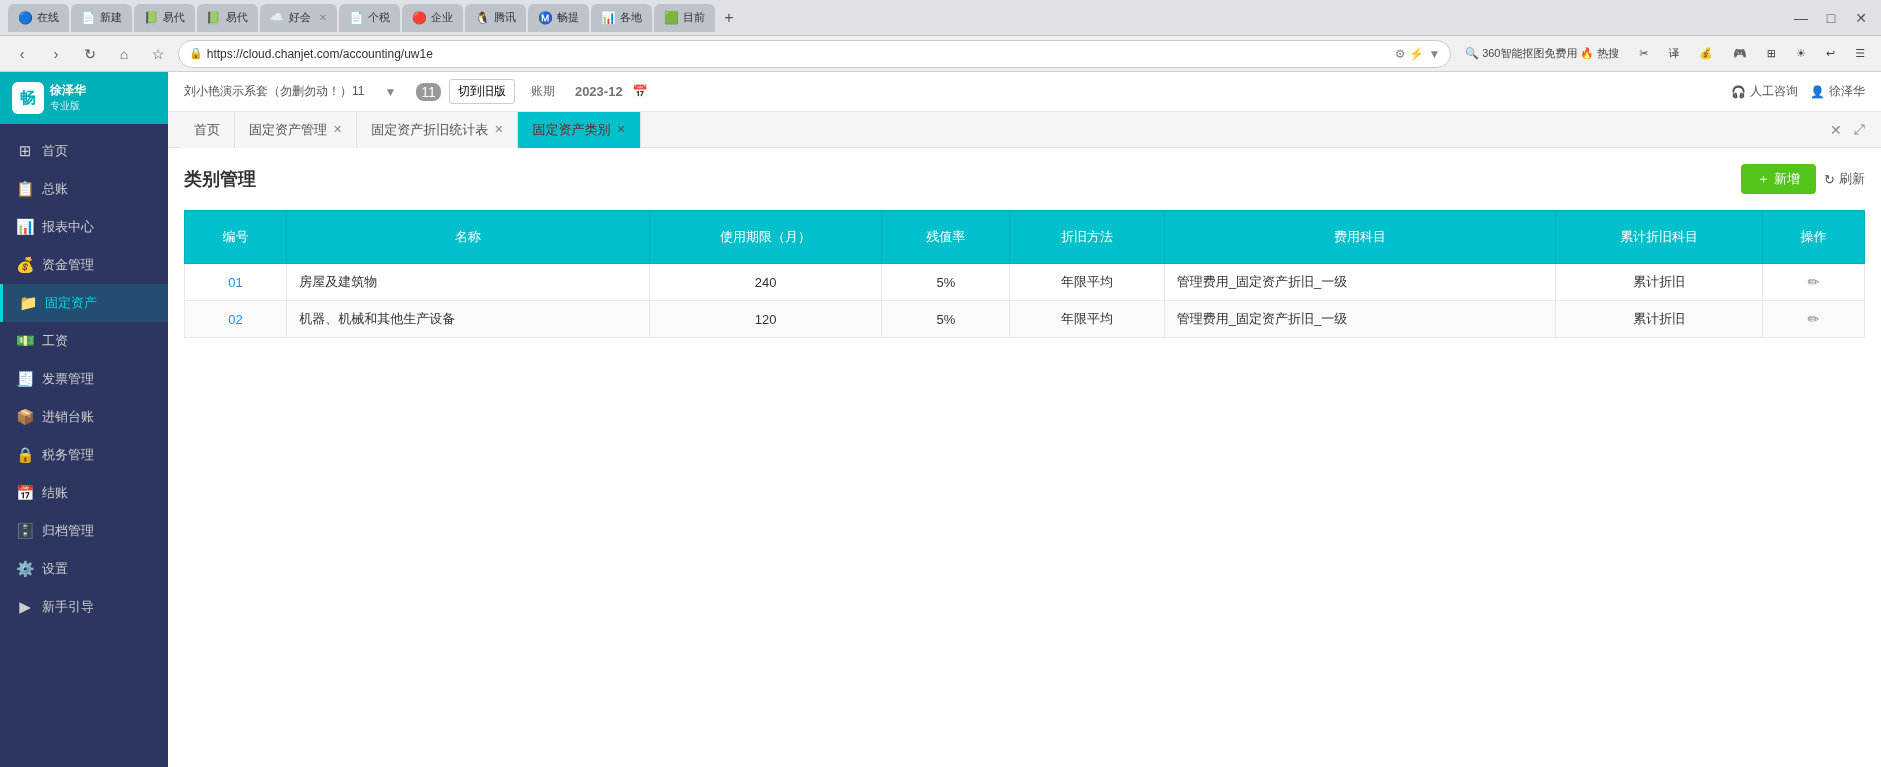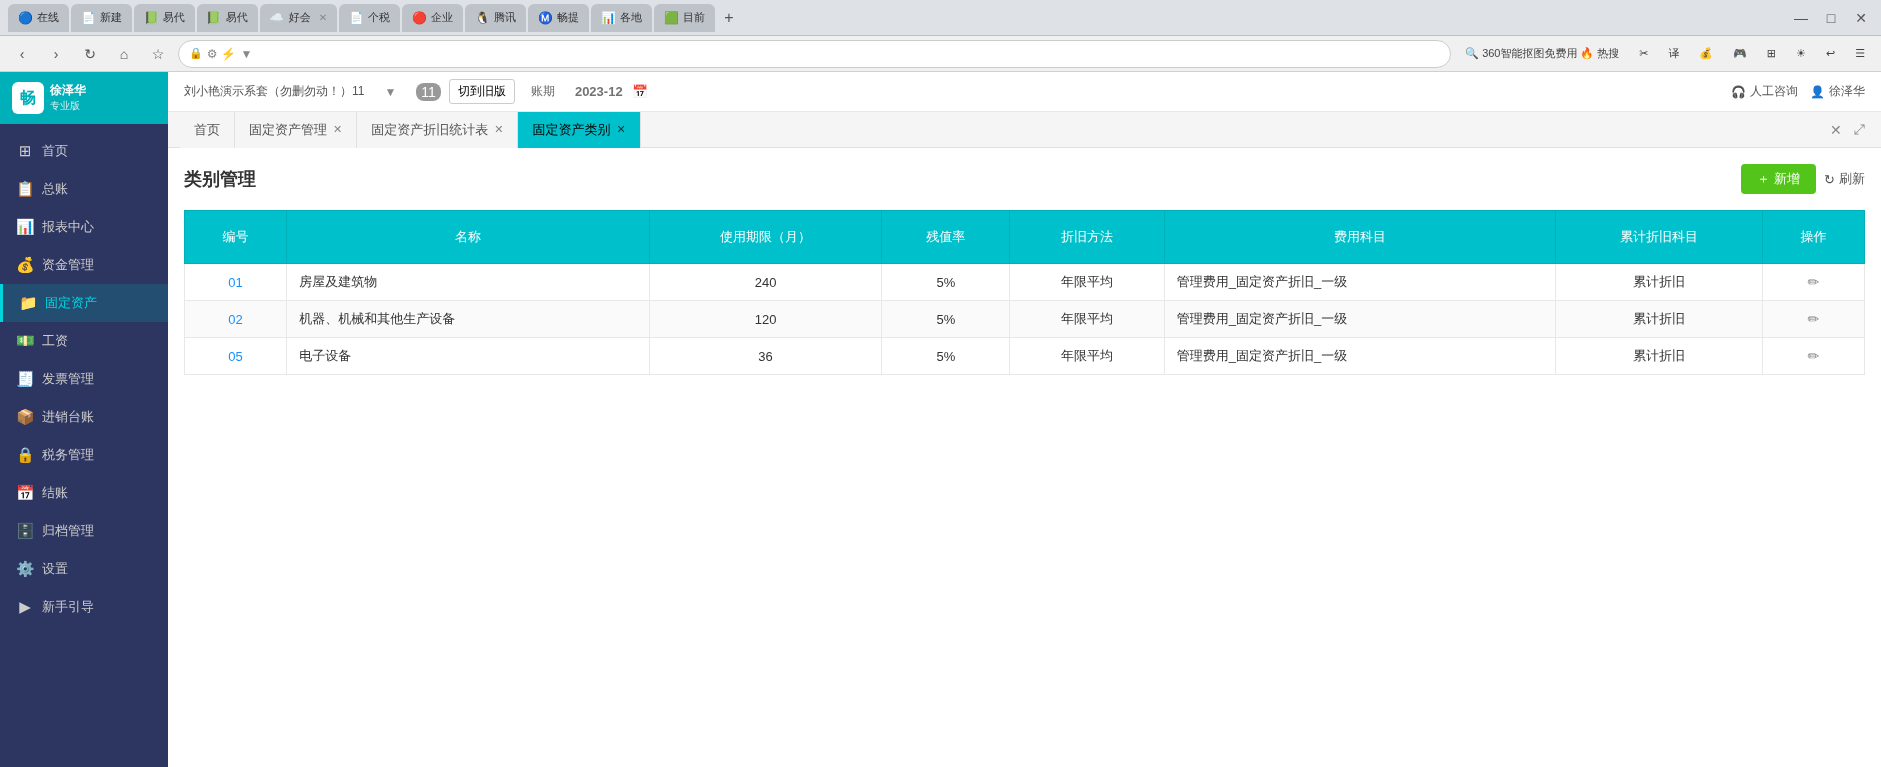--- a/index.html
+++ b/index.html
@@ -222,21 +222,21 @@
       font-size: 13px;
       color: #555;
       cursor: pointer;
       border-right: 1px solid #e0e0e0;
       gap: 6px;
       background: #f5f5f5;
       white-space: nowrap;
     }
     .page-tab.active {
       background: #00c0cb;
-      color: #000000;
+      color: #7f1d1d;
     }
     .page-tab-close { font-size: 11px; opacity: 0.7; }
 
     
     .content-area {
       flex: 1;
       padding: 16px;
       overflow-y: auto;
       background: white;
     }
@@ -373,20 +373,21 @@
 </div>
 
 <div class="browser-nav">
   <button class="nav-btn">‹</button>
   <button class="nav-btn">›</button>
   <button class="nav-btn">↻</button>
   <button class="nav-btn">⌂</button>
   <button class="nav-btn">☆</button>
   <div class="address-bar">
     <span class="address-lock">🔒</span>
+    <span class="address-url">https://cloud.chanjet.com/accounting/uw1e</span>
     <span style="color:#888;">⚙</span>
     <span style="color:#888;">⚡</span>
     <span style="color:#888;">▼</span>
   </div>
   <div class="nav-extras">
     <button class="nav-extra-btn">
       <span>🔍</span>
       <span>360智能抠图免费用</span>
       <span class="fire-icon">🔥</span>
       <span>热搜</span>
@@ -558,27 +559,17 @@
             <tr>
     <td class="code">02</td>
     <td style="text-align:left;">机器、机械和其他生产设备</td>
     <td>120</td>
     <td>5%</td>
     <td>年限平均</td>
     <td style="text-align:left;">管理费用_固定资产折旧_一级</td>
     <td>累计折旧</td>
     <td><button class="edit-btn">✏</button></td>
   </tr>
-            <tr>
-    <td class="code">05</td>
-    <td style="text-align:left;">电子设备</td>
-    <td>36</td>
-    <td>5%</td>
-    <td>年限平均</td>
-    <td style="text-align:left;">管理费用_固定资产折旧_一级</td>
-    <td>累计折旧</td>
-    <td><button class="edit-btn">✏</button></td>
-  </tr>
           </tbody>
       </table>
     </div>
   </div>
 </div>
 
 </body></html>

